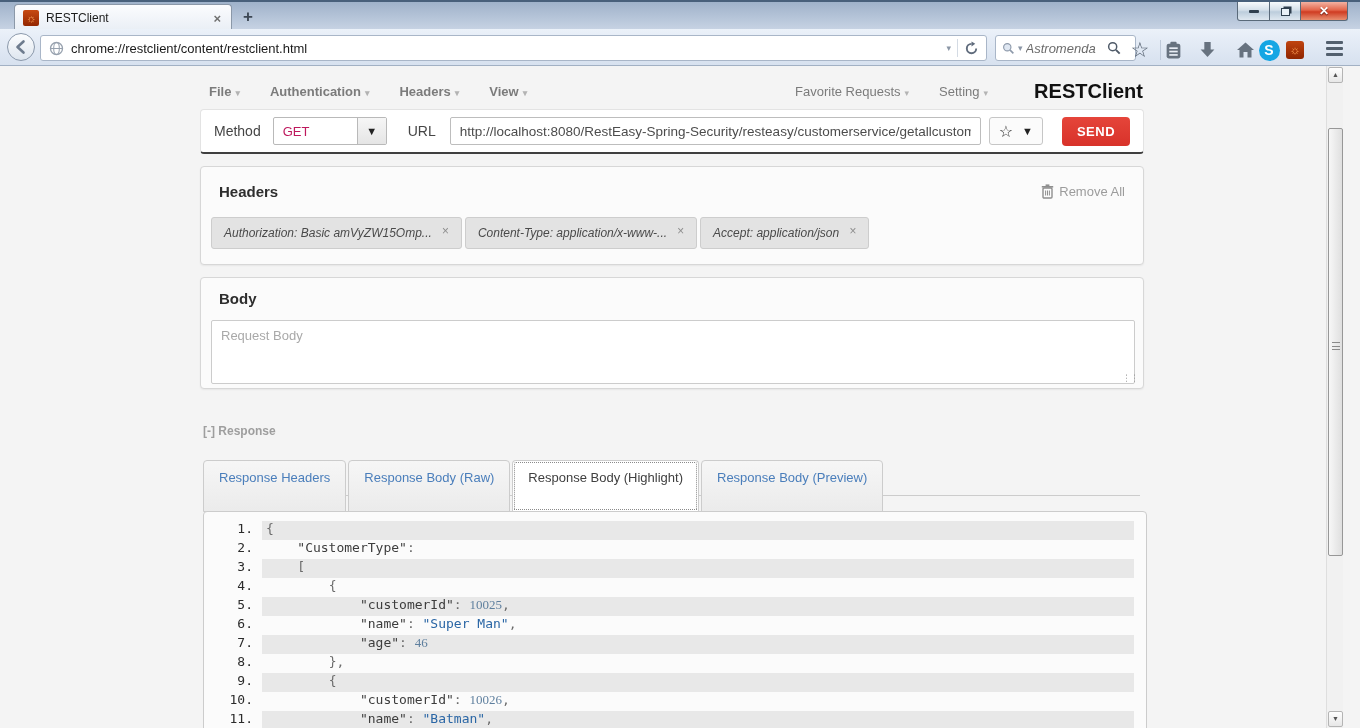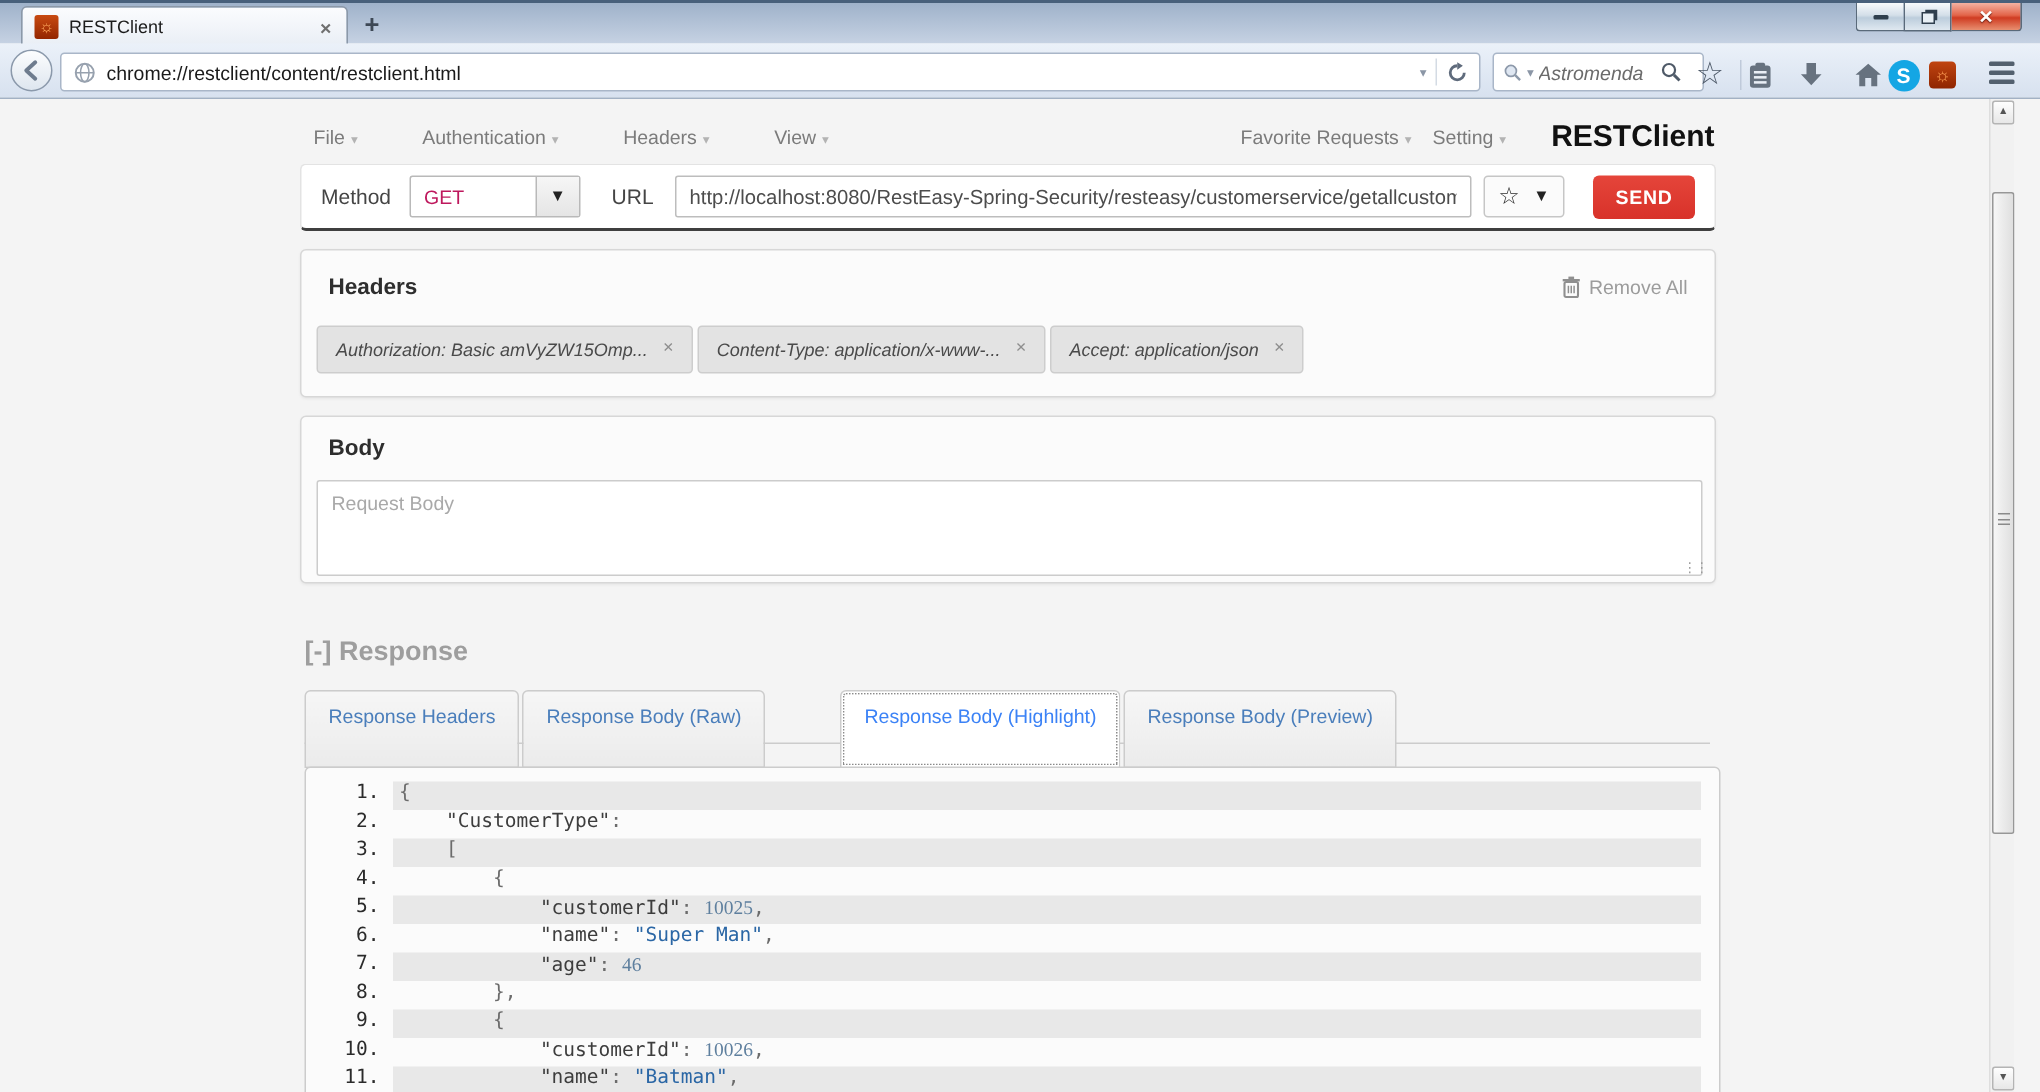--- a/index.html
+++ b/index.html
@@ -80,22 +80,22 @@
   .sb-thumb { position:absolute; left:1px; top:62px; width:15px; height:428px;
     border:1px solid #979797; border-radius:2px;
     background:linear-gradient(90deg,#f7f7f7,#dfdfdf); }
   .sb-grip { position:absolute; left:3px; top:50%; width:8px; height:8px;
     border-top:1px solid #8a8a8a; border-bottom:1px solid #8a8a8a; }
   .sb-grip::after { content:""; position:absolute; left:0; top:3px; width:8px;
     height:1px; background:#8a8a8a; }
 
   
   .menurow { top:14px; left:199px; width:944px; display:flex; align-items:center; }
-  .menu-left { display:flex; gap:43px; padding-left:10px; }
-  .menu-right { margin-left:auto; display:flex; gap:14px; align-items:center; }
+  .menu-left { display:flex; gap:30px; padding-left:10px;font-weight:bold; }
+  .menu-right { margin-left:auto; display:flex; gap:30px; align-items:center; }
   .menu-item { font-size:13px; color:#7b7b7b; cursor:default; }
   .menu-item .mcaret { font-size:9px; color:#b3b3b3; margin-left:4px; }
   .brand { font-size:20px; font-weight:bold; color:#111; margin-left:16px; }
 
   
   .reqpanel { top:43px; left:200px; width:944px; height:45px; background:#fff;
     border:1px solid #e3e3e3; border-bottom:2px solid #3f3f3f; border-radius:4px;
     display:flex; align-items:center; padding:0 13px; }
   .lbl { font-size:14px; color:#454545; }
   .select { margin-left:12px; width:114px; height:28px; border:1px solid #b9b9b9;
@@ -136,28 +136,28 @@
   .body-panel .panel-head { padding-top:12px; }
   .req-body { position:absolute; left:10px; top:42px; width:924px; height:64px;
     border:1px solid #ccc; border-radius:2px; background:#fff; resize:none;
     font-size:13px; color:#444; padding:7px 9px; outline:none;
     font-family:"Liberation Sans",sans-serif; }
   .req-body::placeholder { color:#a9a9a9; }
   .grip { position:absolute; right:12px; top:96px; width:9px; height:9px;
     color:#999; font-size:9px; line-height:9px; letter-spacing:-1px; }
 
   
-  .resp-title { top:358px; left:203px; font-size:18px; font-weight:bold; color:#9e9e9e; }
+  .resp-title { top:358px; left:203px; font-size:12px; font-weight:bold; color:#9e9e9e; }
   .tabsrow { top:394px; left:203px; width:937px; height:36px;
     border-bottom:1px solid #ccc; display:flex; gap:2px; }
   .rtab { height:52px; line-height:34px; padding:0 15px; font-size:13px;
     color:#4a7ebb; background:linear-gradient(#f6f6f6,#ebebeb);
     border:1px solid #ccc; border-radius:4px 4px 0 0; }
-  .rtab.active { background:#fff; color:#3b82f6; border-bottom-color:#fff;
-    outline:1px dotted #8a8a8a; outline-offset:-3px;margin-left:48px; }
+  .rtab.active { background:#fff; color:#404040; border-bottom-color:#fff;
+    outline:1px dotted #8a8a8a; outline-offset:-3px; }
 
   .codepanel { top:445px; left:203px; width:944px; height:300px; background:#fbfbfb;
     border:1px solid #ccc; border-radius:4px; padding-top:9px; overflow:hidden; }
   .codeline { display:flex; height:19px; }
   .ln { width:58px; flex:0 0 58px; text-align:right; padding-right:9px;
     font-family:"DejaVu Sans Mono",monospace; font-size:13px; color:#2b2b2b; }
   .ct { flex:1; margin-right:12px; white-space:pre;
     font-family:"DejaVu Sans Mono",monospace; font-size:13px; padding-left:4px; }
   .ct.stripe { background:#e8e8e8; }
   .t-key { color:#3d3d3d; } .t-pun { color:#6b6b6b; }

